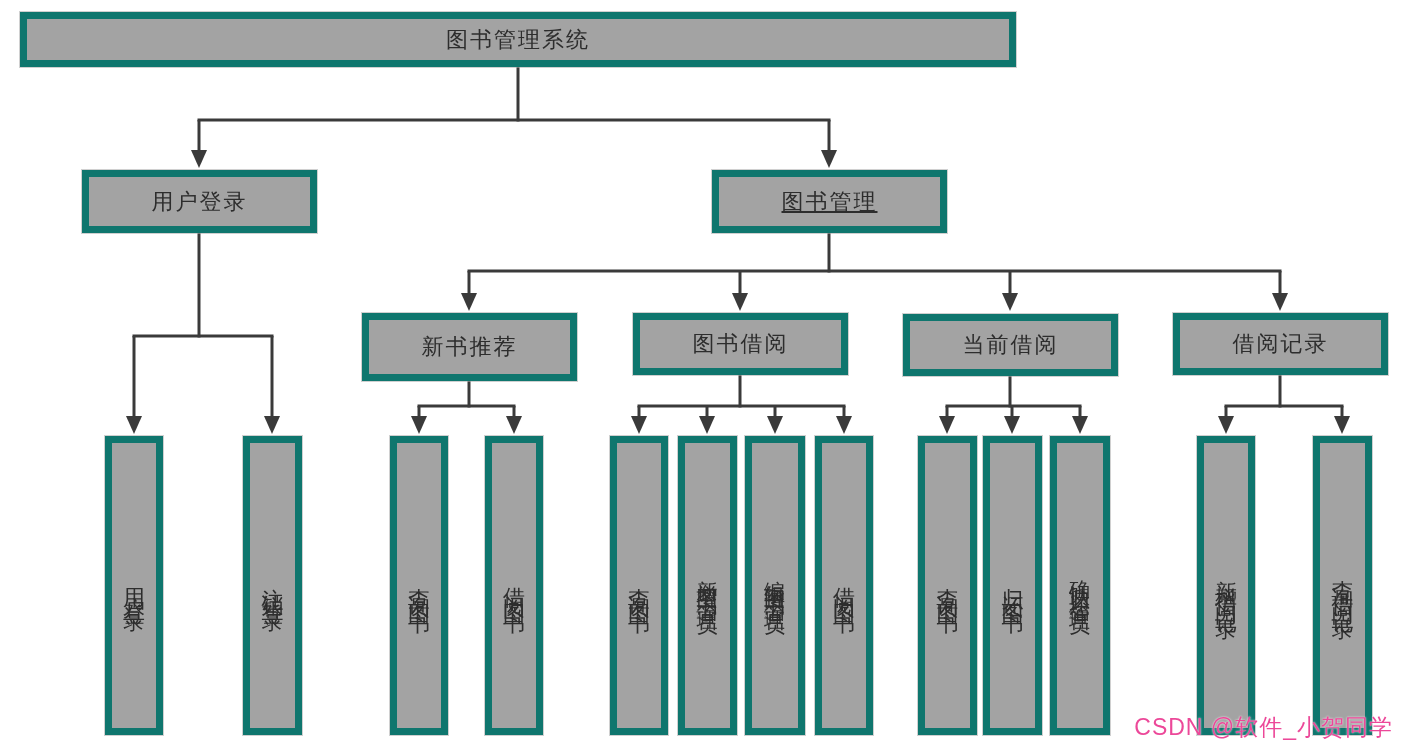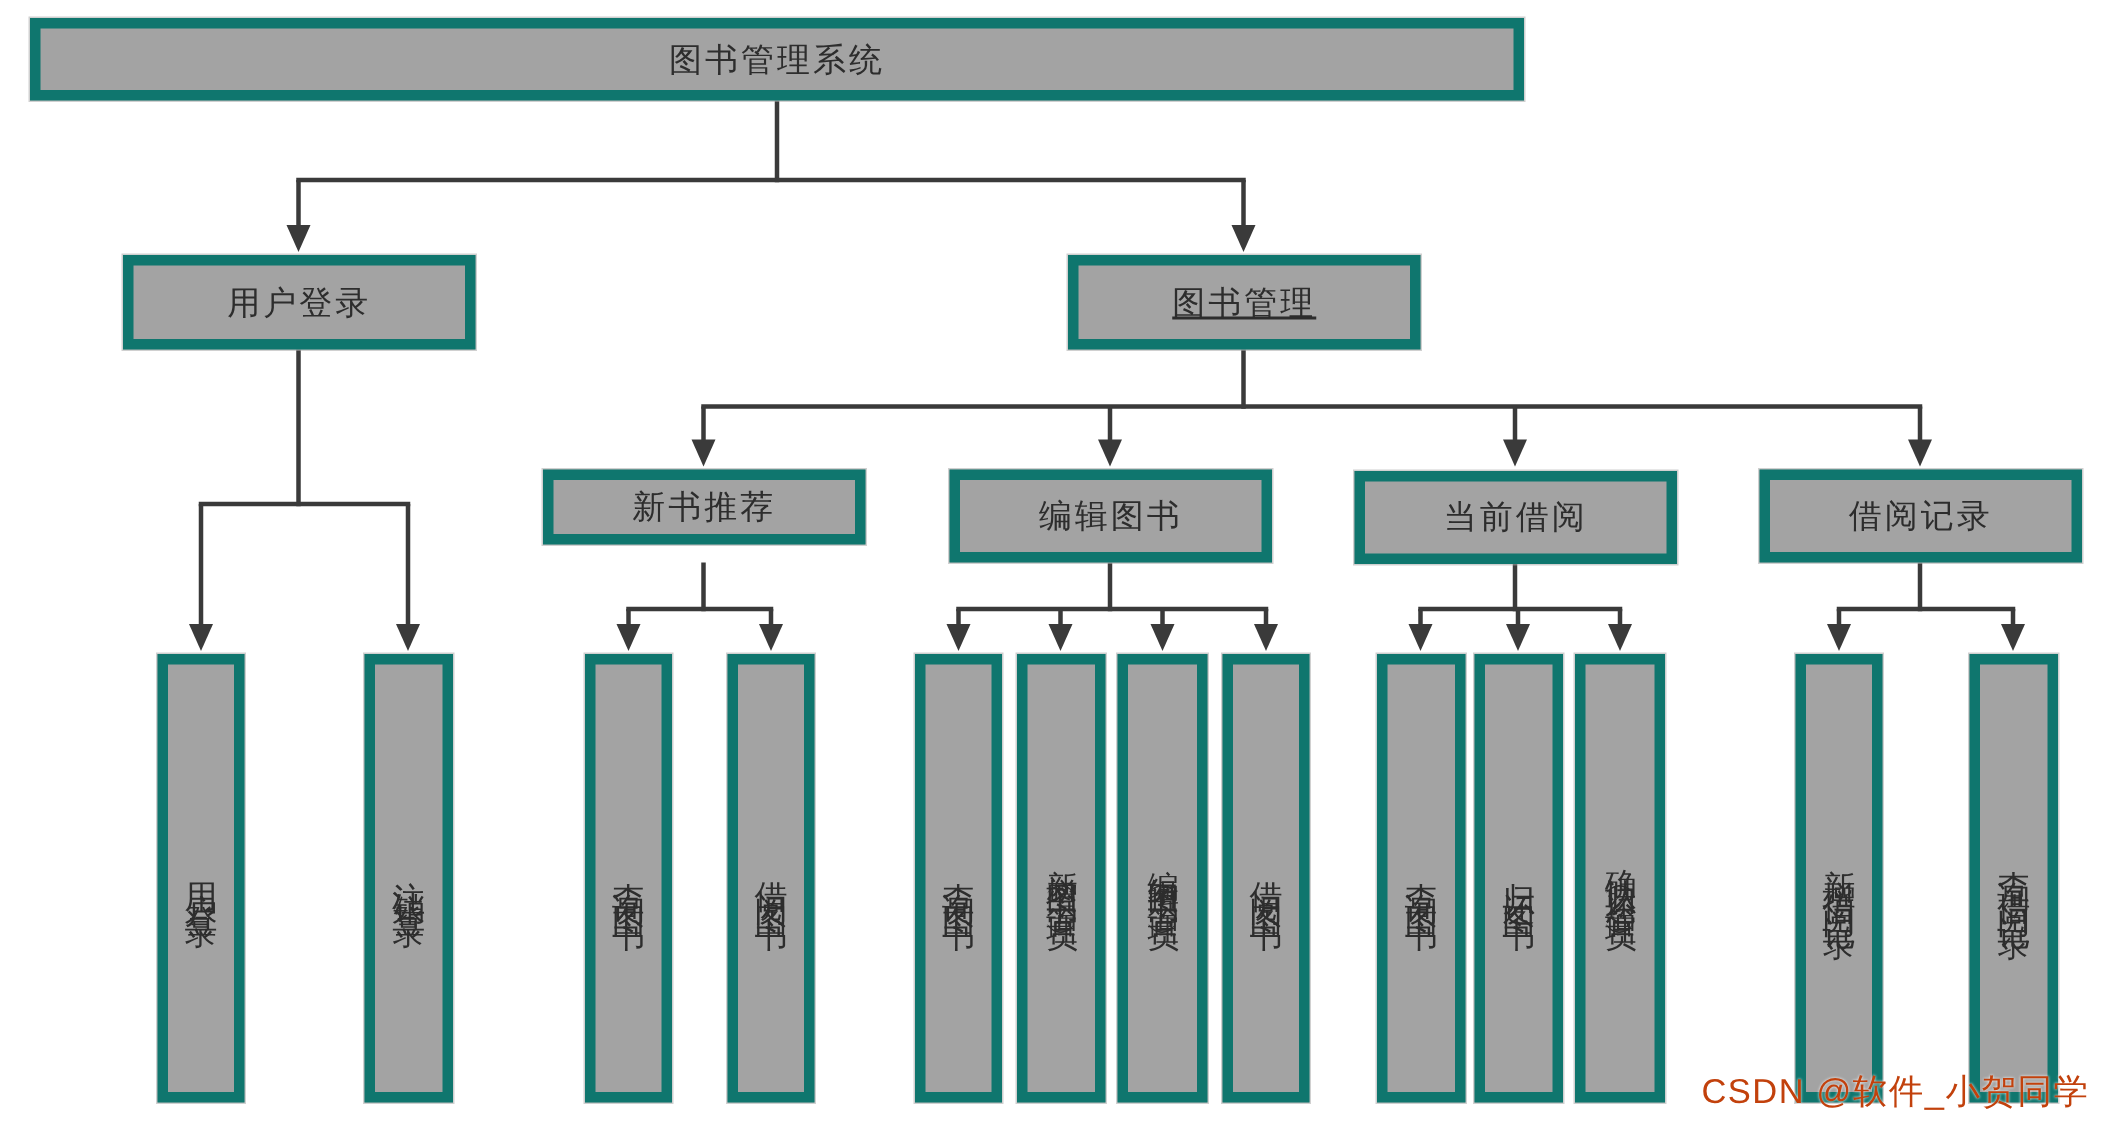--- a/index.html
+++ b/index.html
@@ -41,21 +41,21 @@
     line-height: 1;
     color: #2d2d2d;
     white-space: nowrap;
   }
   .node.v.tight span { letter-spacing: 5px; font-size: 21px; }
   #watermark {
     position: absolute;
     right: 12px;
     bottom: 4px;
     font-size: 23px;
-    color: #c2410c;
+    color: #ec4899;
     text-shadow: 0 0 2px #ffffff;
     letter-spacing: 1px;
     white-space: nowrap;
     margin-top: 20px;
   }
 </style>
 </head>
 <body>
 
 <div id="canvas">
@@ -119,25 +119,25 @@
     <span>图书管理系统</span>
   </div>
 
   <div class="node h" style="left:82px; top:170px; width:235px; height:63px;">
     <span>用户登录</span>
   </div>
   <div class="node h" style="left:712px; top:170px; width:235px; height:63px;text-decoration:underline;">
     <span>图书管理</span>
   </div>
 
-  <div class="node h" style="left:362px; top:313px; width:215px; height:50px;">
+  <div class="node h" style="left:362px; top:313px; width:215px; height:68px;">
     <span>新书推荐</span>
   </div>
   <div class="node h" style="left:633px; top:313px; width:215px; height:62px;">
-    <span>编辑图书</span>
+    <span>图书借阅</span>
   </div>
   <div class="node h" style="left:903px; top:314px; width:215px; height:62px;">
     <span>当前借阅</span>
   </div>
   <div class="node h" style="left:1173px; top:313px; width:215px; height:62px;">
     <span>借阅记录</span>
   </div>
 
   <div class="node v" style="left:105px; top:436px; width:58px; height:299px;">
     <span>用户登录</span>

